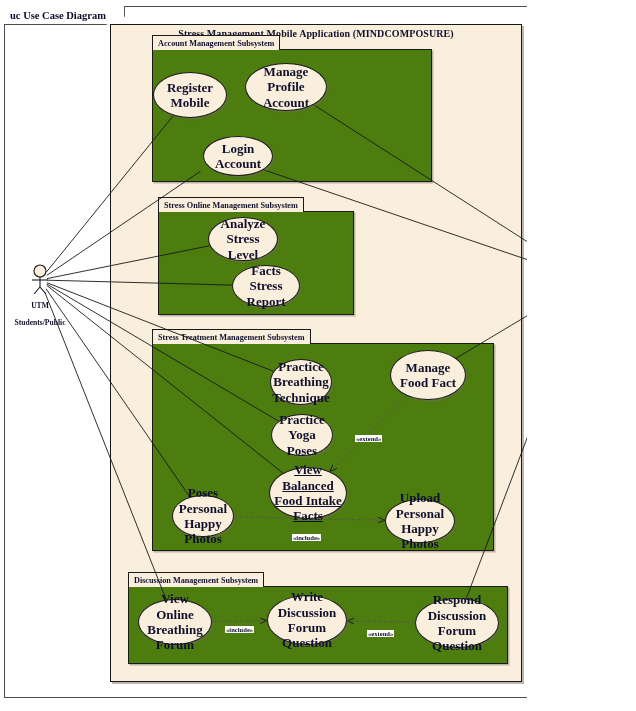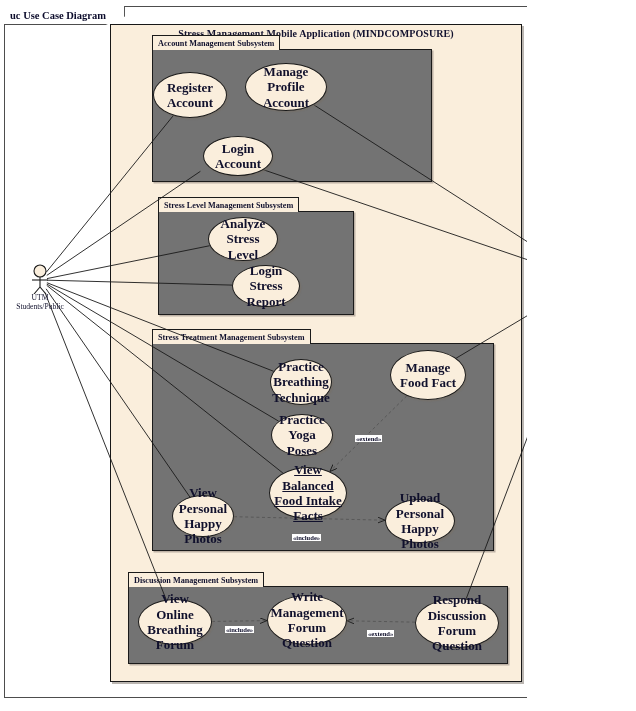--- a/index.html
+++ b/index.html
@@ -65,21 +65,21 @@
     width: 100%;
     text-align: center;
     font-size: 10px;
     font-weight: bold;
     color: #11112e;
     letter-spacing: 0.1px;
   }
   
   .subsystem {
     position: absolute;
-    background: #737373;
+    background: #4d7c0f;
     border: 1.2px solid #1a1a1a;
     box-sizing: border-box;
     box-shadow: 1.5px 1.5px 0 rgba(140,130,120,0.55);
   }
   .subsystem-label {
     position: absolute;
     top: -15px;
     left: -1px;
     height: 15px;
     padding: 0 5px;
@@ -115,24 +115,25 @@
   
   .actor {
     position: absolute;
     width: 64px;
     z-index: 7;
     text-align: center;
   }
   .actor-figure { position: relative; height: 30px; width: 64px; }
   .actor-label {
     font-size: 7.6px;
-    font-weight: normal;
+    font-weight: bold;
     color: #10102c;
     line-height: 1.15;
     white-space: nowrap;
+    margin-top: 8px;
   }
   
   #links {
     position: absolute;
     left: 0; top: 0;
     width: 636px; height: 711px;
     pointer-events: none;
     z-index: 3;
   }
   .stereo {
@@ -185,43 +186,43 @@
         <line x1="211.9890140359083" y1="621.4395603933954" x2="267.0117487244154" y2="620.6058825950846" marker-end="url(#arrow-open)"></line>
         <line x1="415.0236881046939" y1="622.1604737620938" x2="346.9795357152302" y2="620.7995907143046" marker-end="url(#arrow-open)"></line>
       </g>
   </svg>
 
   <div id="subsystem-layer">
       <div class="subsystem" style="left: 152px; top: 49px; width: 280px; height: 133px;">
         <div class="subsystem-label">Account Management Subsystem</div>
       </div>
       <div class="subsystem" style="left: 158px; top: 211px; width: 196px; height: 104px;">
-        <div class="subsystem-label">Stress Level Management Subsystem</div>
+        <div class="subsystem-label">Stress Online Management Subsystem</div>
       </div>
       <div class="subsystem" style="left: 152px; top: 343px; width: 342px; height: 208px;">
         <div class="subsystem-label">Stress Treatment Management Subsystem</div>
       </div>
       <div class="subsystem" style="left: 128px; top: 586px; width: 380px; height: 78px;">
         <div class="subsystem-label">Discussion Management Subsystem</div>
       </div>
     </div>
   <div id="usecase-layer">
-      <div class="usecase" style="left: 153px; top: 72px; width: 74px; height: 46px;">Register Account</div>
+      <div class="usecase" style="left: 153px; top: 72px; width: 74px; height: 46px;">Register Mobile</div>
       <div class="usecase" style="left: 245px; top: 63px; width: 82px; height: 48px;">Manage Profile Account</div>
       <div class="usecase" style="left: 203px; top: 136px; width: 70px; height: 40px;">Login Account</div>
       <div class="usecase" style="left: 208px; top: 217px; width: 70px; height: 44px;">Analyze Stress Level</div>
-      <div class="usecase" style="left: 232px; top: 265px; width: 68px; height: 42px;">Login Stress Report</div>
+      <div class="usecase" style="left: 232px; top: 265px; width: 68px; height: 42px;">Facts Stress Report</div>
       <div class="usecase" style="left: 270px; top: 359px; width: 62px; height: 46px;">Practice Breathing Technique</div>
       <div class="usecase" style="left: 271px; top: 414px; width: 62px; height: 42px;">Practice Yoga Poses</div>
       <div class="usecase" style="left: 269px; top: 467px; width: 78px; height: 52px; text-decoration: underline;">View Balanced Food Intake Facts</div>
       <div class="usecase" style="left: 390px; top: 350px; width: 76px; height: 50px;">Manage Food Fact</div>
-      <div class="usecase" style="left: 172px; top: 495px; width: 62px; height: 42px;">View Personal Happy Photos</div>
+      <div class="usecase" style="left: 172px; top: 495px; width: 62px; height: 42px;">Poses Personal Happy Photos</div>
       <div class="usecase" style="left: 385px; top: 499px; width: 70px; height: 44px;">Upload Personal Happy Photos</div>
       <div class="usecase" style="left: 138px; top: 599px; width: 74px; height: 46px;">View Online Breathing Forum</div>
-      <div class="usecase" style="left: 267px; top: 595px; width: 80px; height: 50px;">Write Management Forum Question</div>
+      <div class="usecase" style="left: 267px; top: 595px; width: 80px; height: 50px;">Write Discussion Forum Question</div>
       <div class="usecase" style="left: 415px; top: 598px; width: 84px; height: 50px;">Respond Discussion Forum Question</div>
     </div>
   <div id="actor-layer">
       <div class="actor" style="left: 8px; top: 264px;">
         <div class="actor-figure"><svg width="64" height="30" viewBox="0 0 64 30">
             <circle cx="32" cy="7" r="6" fill="#faeedc" stroke="#1a1a1a" stroke-width="1.1"></circle>
             <line x1="32" y1="13" x2="32" y2="23" stroke="#1a1a1a" stroke-width="1.1"></line>
             <line x1="24" y1="16" x2="40" y2="16" stroke="#1a1a1a" stroke-width="1.1"></line>
             <line x1="32" y1="23" x2="26" y2="30" stroke="#1a1a1a" stroke-width="1.1"></line>
             <line x1="32" y1="23" x2="38" y2="30" stroke="#1a1a1a" stroke-width="1.1"></line>

